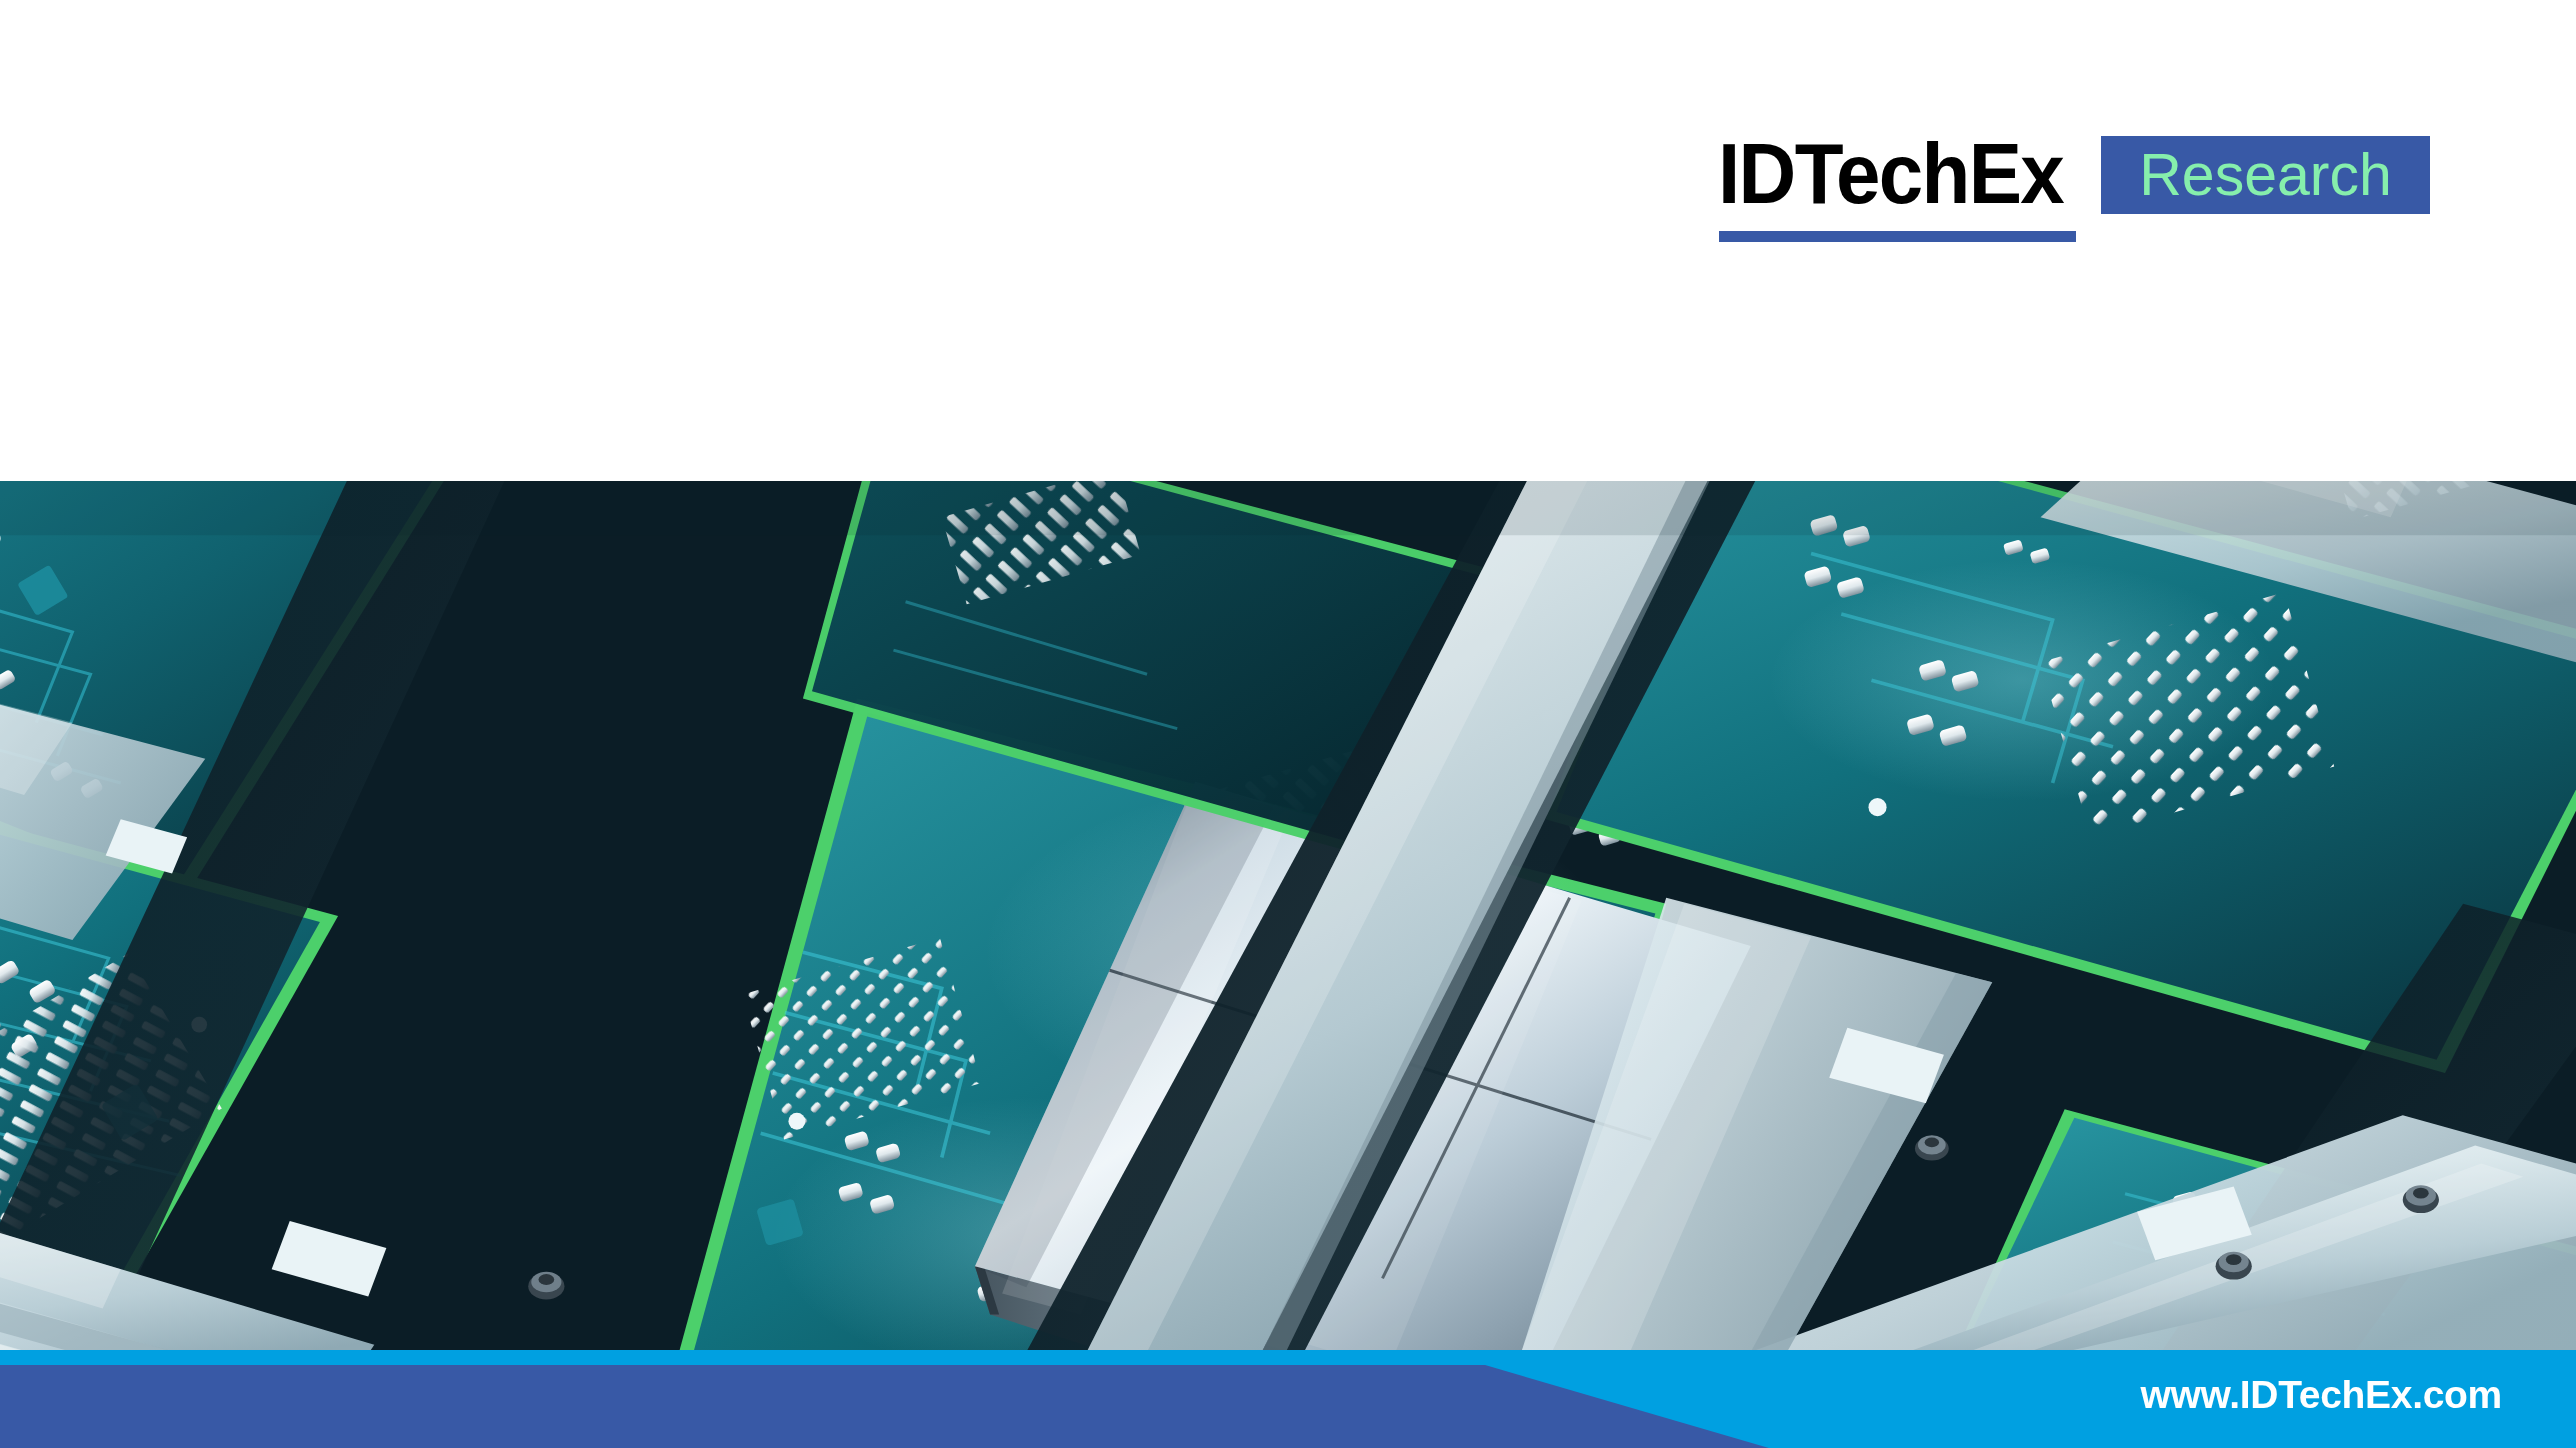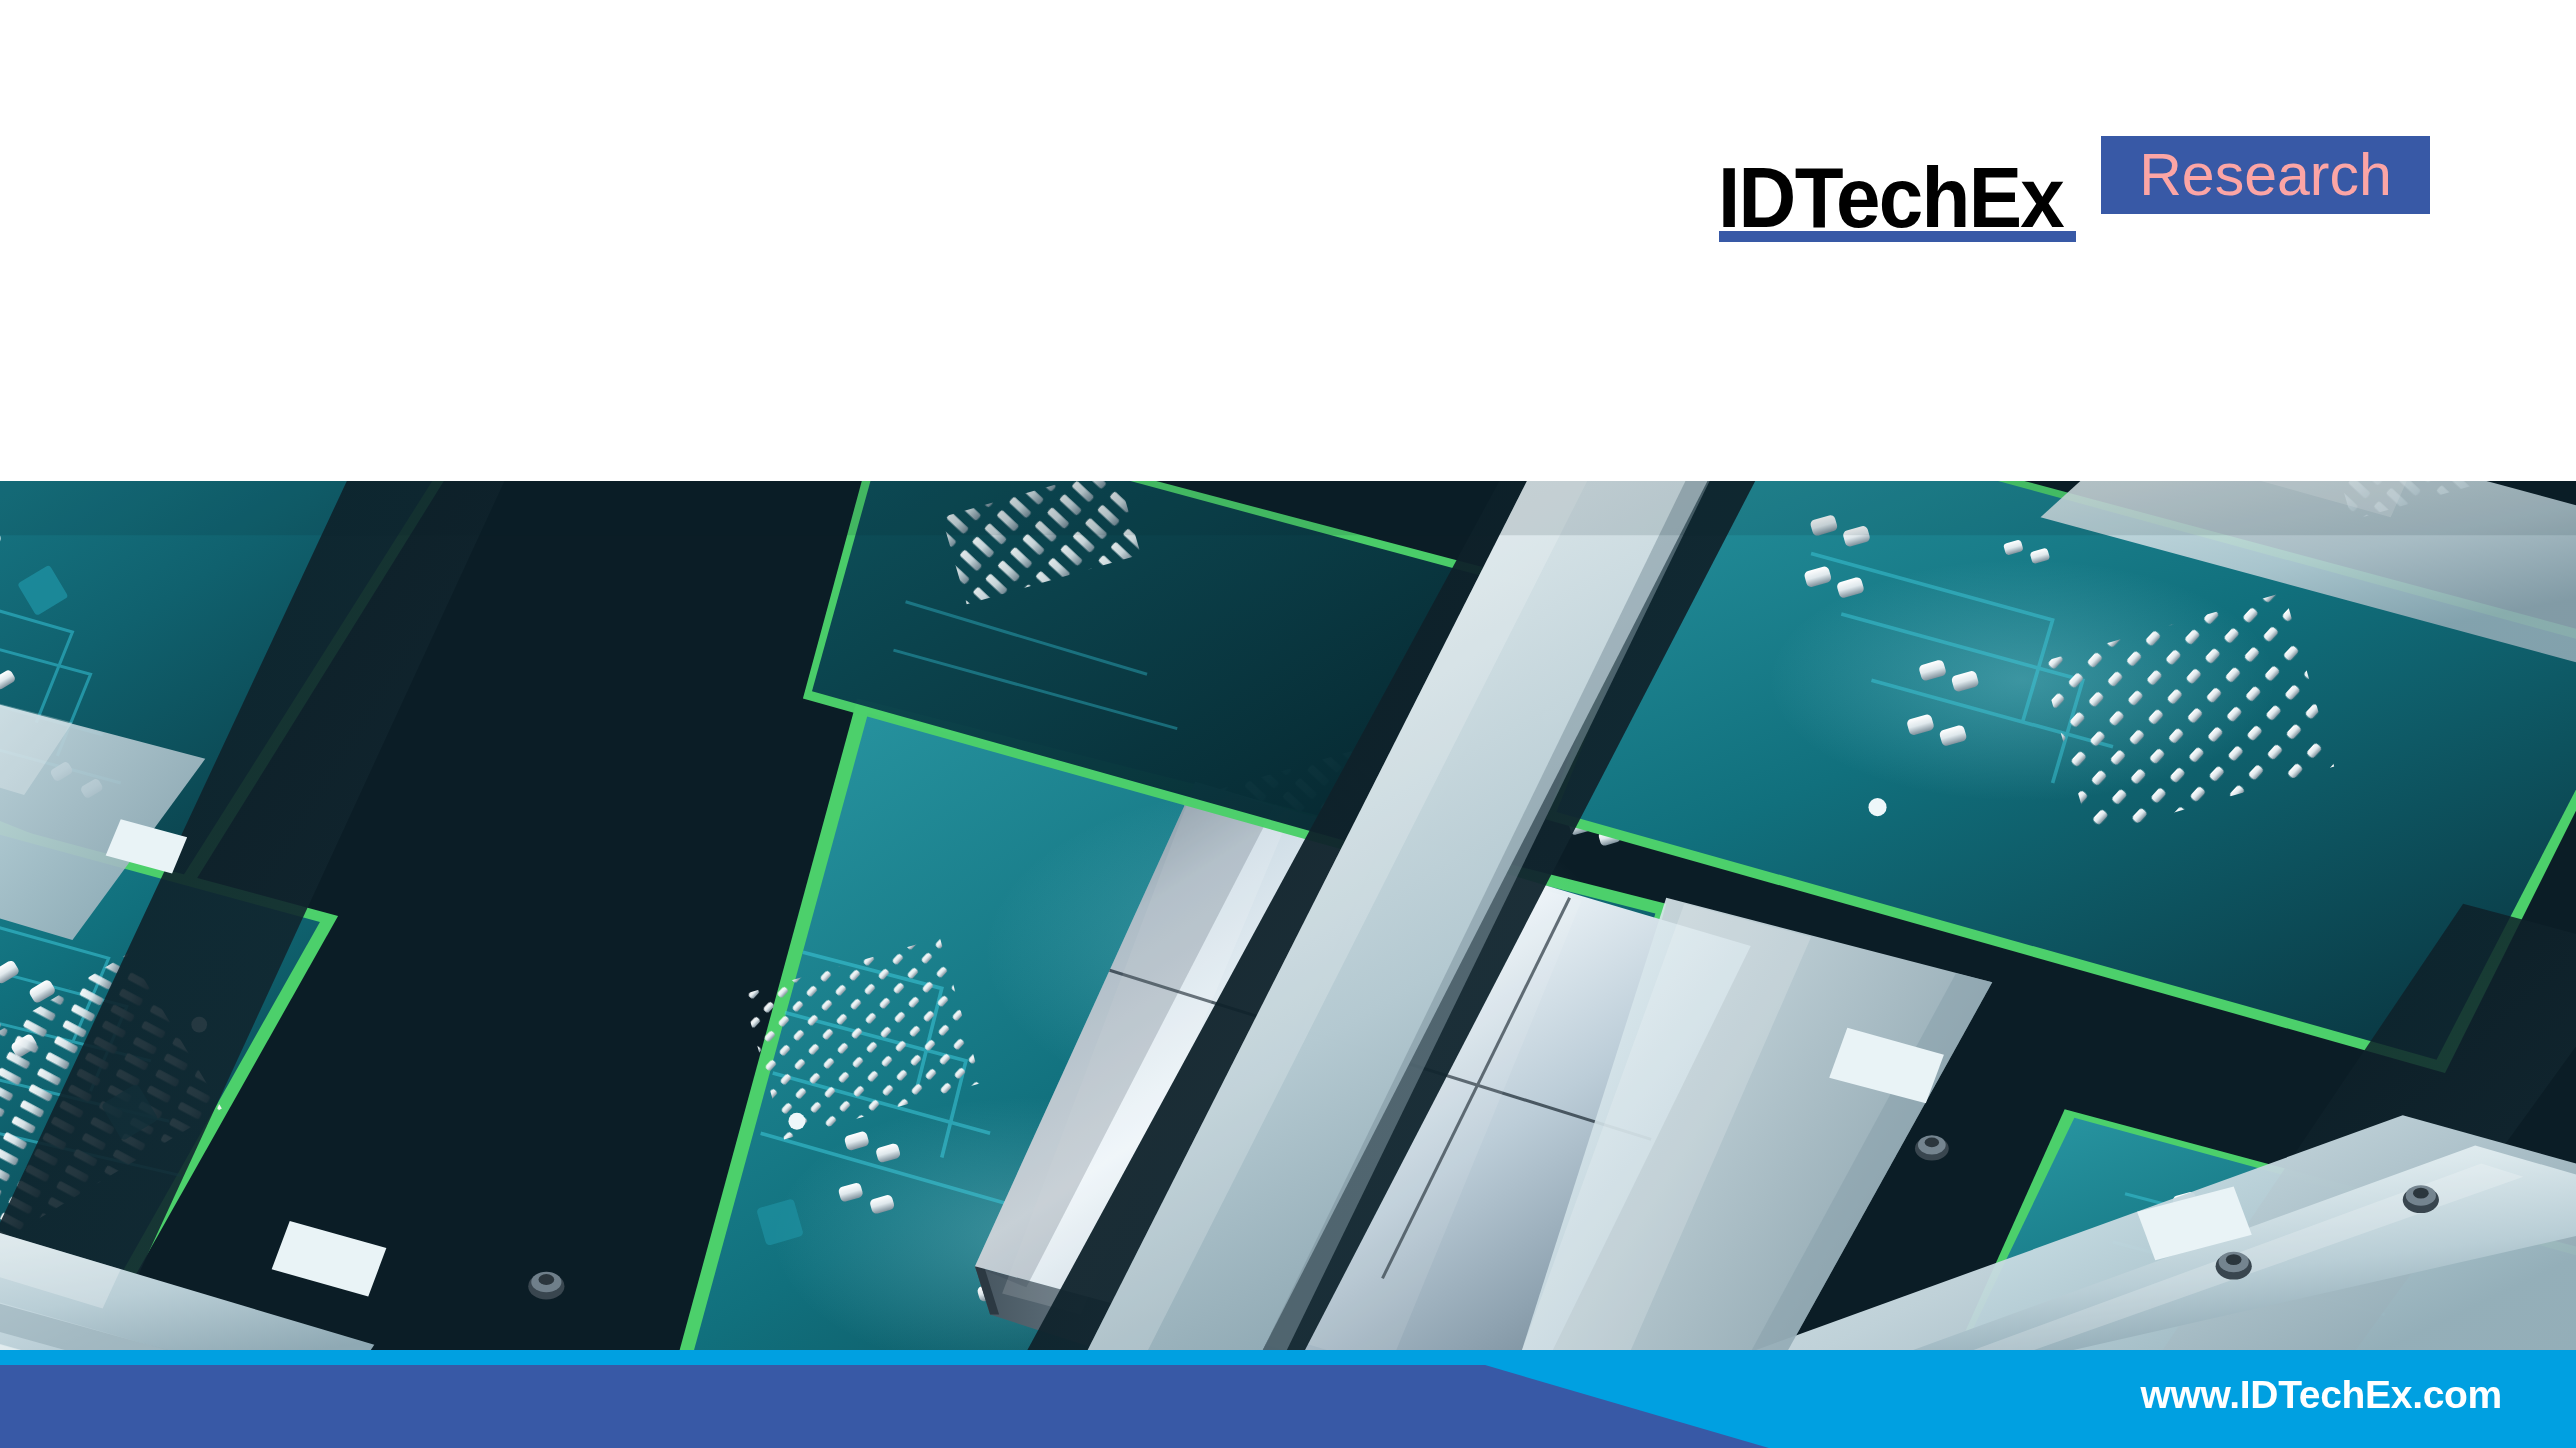--- a/index.html
+++ b/index.html
@@ -17,30 +17,30 @@
 
   
   .title-box{position:absolute;left:143px;top:138px;width:1454px;height:560px;
              background:#3859A6;z-index:6;}
   .title-text{position:absolute;left:71px;top:112px;width:1328px;
               color:#ffffff;font-weight:bold;font-size:75px;line-height:1.32;
               letter-spacing:-0.3px;font-family:"Liberation Sans",sans-serif;}
 
   
   .logo{position:absolute;left:1718px;top:130px;z-index:7;display:flex;align-items:flex-start;}
-  .logo-word-wrap{position:relative;margin-top:24px;}
+  .logo-word-wrap{position:relative;}
   .logo-word{font-family:"Liberation Sans",sans-serif;font-weight:bold;font-size:86px;
              line-height:1;color:#000000;letter-spacing:-1.8px;
              transform:scaleX(0.93);transform-origin:left top;white-space:nowrap;}
   .logo-underline{position:absolute;left:1719px;top:231px;width:357px;height:11px;
                   background:#3859A6;z-index:7;}
   .logo-research{position:absolute;left:2101px;top:136px;width:329px;height:78px;
                  background:#3859A6;z-index:7;display:flex;align-items:center;
                  justify-content:center;}
-  .logo-research span{color:#fca5a5;font-size:59px;line-height:1;font-weight:400;
+  .logo-research span{color:#86efac;font-size:59px;line-height:1;font-weight:400;
                       font-family:"Liberation Sans",sans-serif;letter-spacing:0px;}
 
   
   .footer{position:absolute;left:0;top:1350px;width:2576px;height:98px;z-index:8;
           background:#0369a1;overflow:hidden;}
   .footer-shape{position:absolute;left:0;top:0;width:2576px;height:98px;}
   .footer-url{position:absolute;right:74px;top:25px;color:#ffffff;font-weight:bold;
               font-size:39px;line-height:1;font-family:"Liberation Sans",sans-serif;
               letter-spacing:-0.3px;z-index:9;}
 </style>

